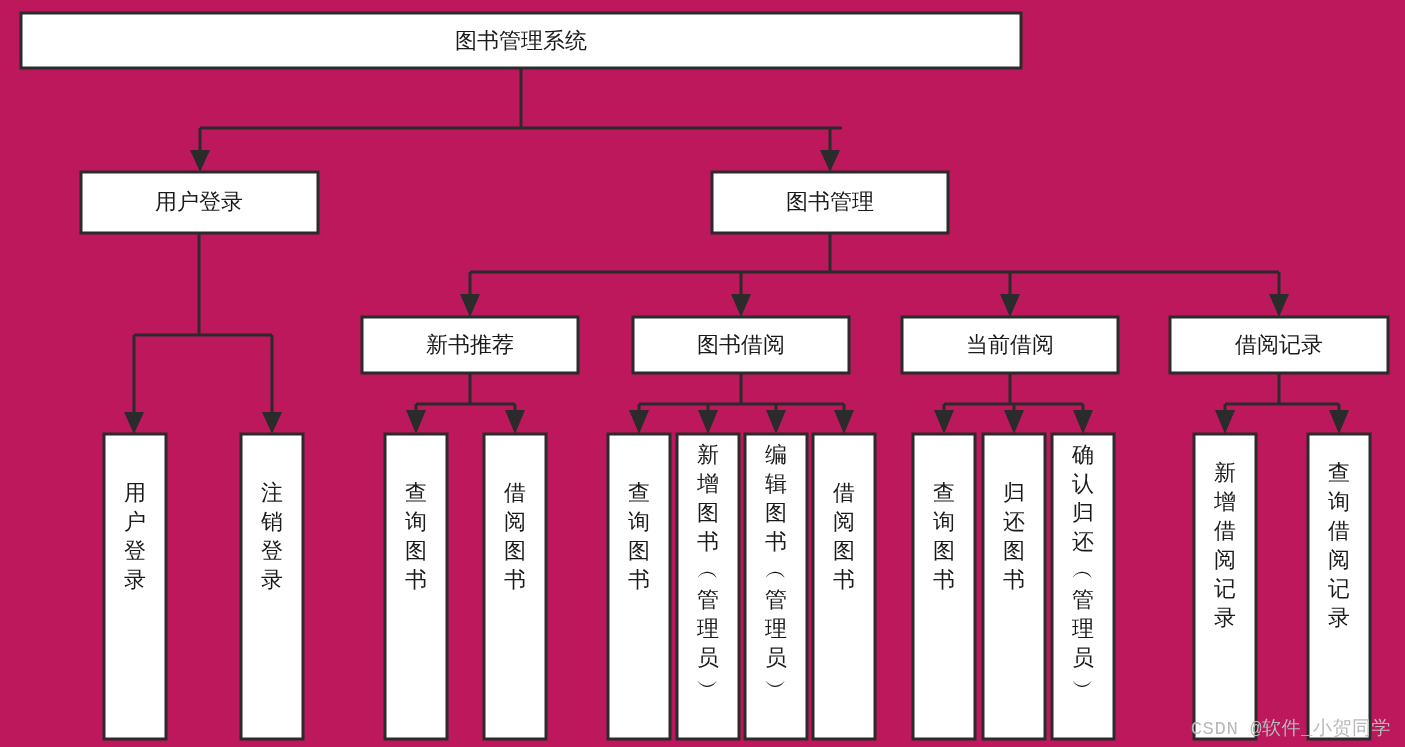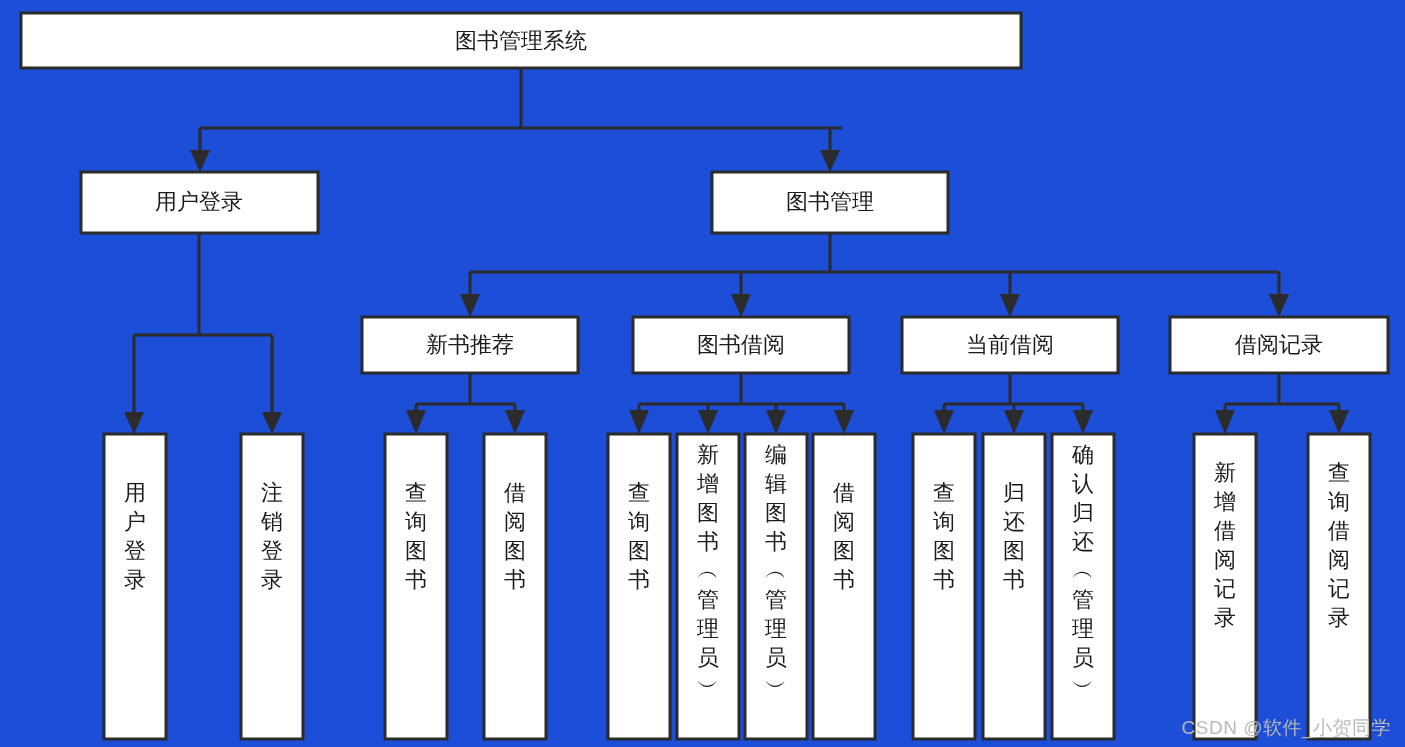--- a/index.html
+++ b/index.html
@@ -10,21 +10,21 @@
   body {
     width: 1405px;
     height: 747px;
     font-family: "Liberation Sans", "DejaVu Sans", sans-serif;
     overflow: hidden;
   }
   #diagram-root {
     position: relative;
     width: 1405px;
     height: 747px;
-    background: #1d4ed8;
+    background: #be185d;
   }
   svg.diagram-canvas {
     position: absolute;
     top: 0;
     left: 0;
     width: 1405px;
     height: 747px;
   }
   .node-box {
     fill: #ffffff;
@@ -51,21 +51,21 @@
   .node-label-vertical {
     fill: #1a1a1a;
     font-family: "Liberation Sans", "DejaVu Sans", sans-serif;
     font-size: 22px;
     text-anchor: middle;
   }
   .watermark {
     position: absolute;
     right: 14px;
     bottom: 6px;
-    font-family: Liberation Sans, sans-serif;
+    font-family: Liberation Mono, monospace;
     font-size: 19px;
     color: #b9b9b9;
     letter-spacing: 0.5px;
     white-space: nowrap;
     user-select: none;
   }
 </style>
 </head>
 <body>
 

